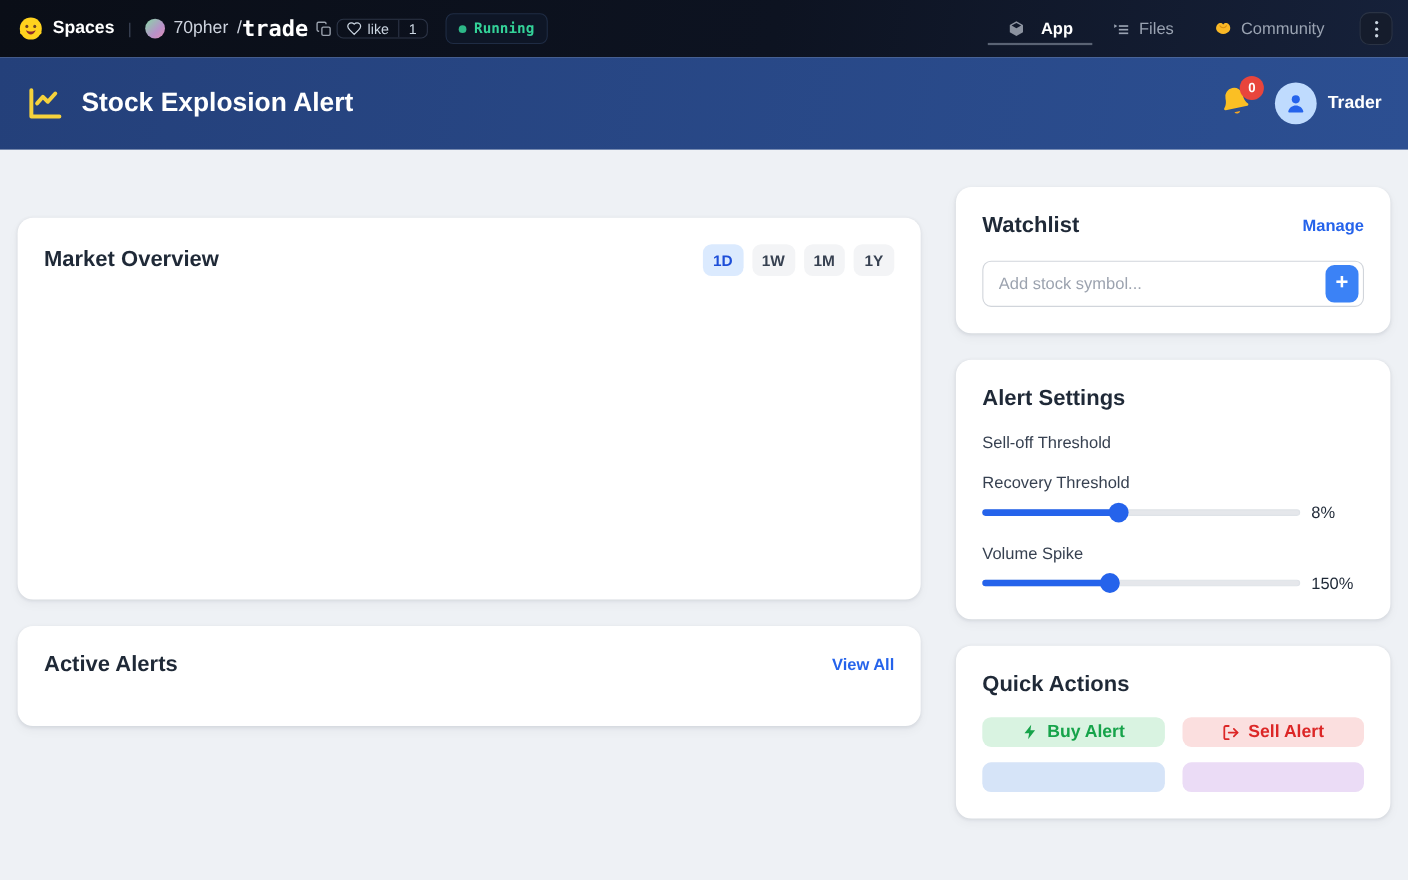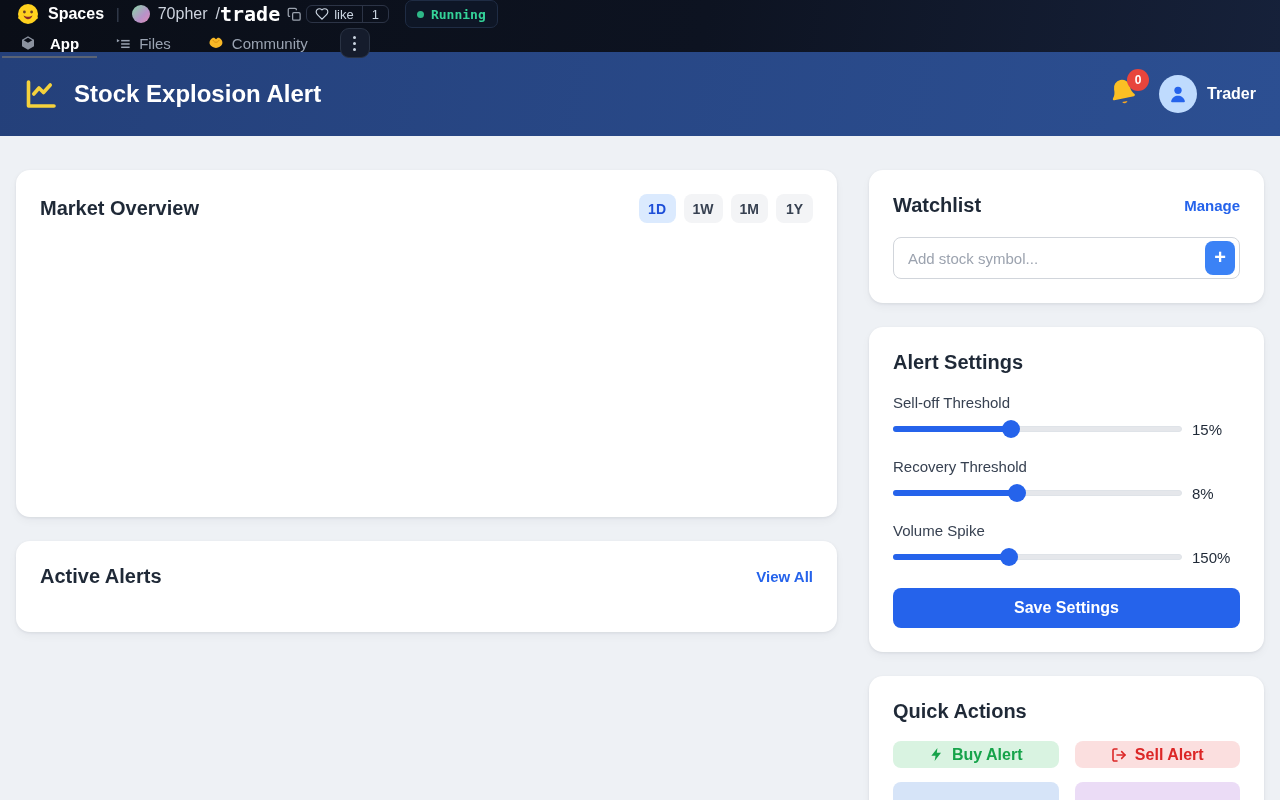--- a/index.html
+++ b/index.html
@@ -2,21 +2,21 @@
 <html><head>
 <meta charset="utf-8">
 <style>
   * { margin:0; padding:0; box-sizing:border-box; }
   html,body { width:1280px; height:800px; overflow:hidden; }
   body { font-family:"Liberation Sans","DejaVu Sans",sans-serif; background:#eef1f5; }
 
   
   .topbar {
     height:52px; background:linear-gradient(100deg,#0a0e17 0%,#0d1321 55%,#16213a 100%);
-    display:flex; align-items:flex-start; padding:0 14px 0 16px; color:#e5e7eb;flex-direction:column;
+    display:flex; align-items:center; padding:0 14px 0 16px; color:#e5e7eb;
   }
   .tb-left { display:flex; align-items:center; flex:1; }
   .tb-right { display:flex; align-items:stretch; gap:28px; }
   .hf-logo { width:24px; height:24px; }
   .brand { font-size:16px; font-weight:700; color:#fff; margin-left:8px; }
   .tb-sep { color:#3c4557; margin:0 12px; font-size:14px; }
   .repo-avatar { width:18px; height:18px; border-radius:50%;
     background:linear-gradient(135deg,#86d9a5 0%,#b792c9 60%,#e08bb5 100%); }
   .repo-owner { color:#cdd3de; font-size:16px; margin-left:8px; }
   .repo-name { color:#fff; font-size:20px; font-weight:700; font-family:"DejaVu Sans Mono","Liberation Mono",monospace; }
@@ -47,21 +47,21 @@
   .bell-badge { position:absolute; top:-8px; right:-8px; min-width:22px; height:22px; border-radius:50%;
     background:#e8453c; color:#fff; font-size:12px; font-weight:700; display:flex;
     align-items:center; justify-content:center; }
   .user-chip { display:flex; align-items:center; gap:10px; cursor:pointer; }
   .user-avatar { width:38px; height:38px; border-radius:50%; background:#bfdbfe;
     display:flex; align-items:center; justify-content:center; }
   .user-name { color:#fff; font-size:16px; font-weight:600; }
 
   
   .main { display:flex; gap:32px; padding:34px 16px 0; align-items:flex-start; }
-  .col-left { width:821px; display:flex; flex-direction:column; gap:24px; }
+  .col-left { width:821px; display:flex; flex-direction:column; gap:24px;margin-top:28px; }
   .col-right { width:395px; display:flex; flex-direction:column; gap:24px; }
   .card { background:#fff; border-radius:14px; box-shadow:0 1px 3px rgba(16,24,40,.08),0 4px 10px rgba(16,24,40,.04); padding:24px; }
   .card-title { font-size:20px; font-weight:700; color:#1f2937; }
   .card-head { display:flex; align-items:center; justify-content:space-between; }
   .link { color:#2563eb; font-size:15px; font-weight:600; text-decoration:none; cursor:pointer; }
 
   
   .market-card { height:347px; }
   .range-group { display:flex; gap:8px; }
   .range-btn { min-width:37px; height:29px; padding:0 9px; border:none; border-radius:8px;
@@ -251,28 +251,20 @@
         <input class="watch-input" type="text" placeholder="Add stock symbol..." style="">
         <button class="add-btn">+</button>
       </div>
     </div>
 
     <div class="card">
       <span class="card-title">Alert Settings</span>
 
       <div class="slider-group">
         <div class="slider-label">Sell-off Threshold</div>
-        <div class="slider-row">
-          <div class="slider-track-wrap">
-            <div class="slider-track"></div>
-            <div class="slider-fill" style="width: 41%;"></div>
-            <div class="slider-thumb" style="left: 41%;"></div>
-          </div>
-          <span class="slider-value">15%</span>
-        </div>
       </div>
 
       <div class="slider-group">
         <div class="slider-label">Recovery Threshold</div>
         <div class="slider-row">
           <div class="slider-track-wrap">
             <div class="slider-track"></div>
             <div class="slider-fill" style="width: 43%;"></div>
             <div class="slider-thumb" style="left: 43%;"></div>
           </div>
@@ -285,21 +277,20 @@
         <div class="slider-row">
           <div class="slider-track-wrap">
             <div class="slider-track"></div>
             <div class="slider-fill" style="width: 40%;"></div>
             <div class="slider-thumb" style="left: 40%;"></div>
           </div>
           <span class="slider-value">150%</span>
         </div>
       </div>
 
-      <button class="save-btn">Save Settings</button>
     </div>
 
     <div class="card">
       <span class="card-title">Quick Actions</span>
       <div class="qa-grid">
         <button class="qa-btn qa-buy">
           <span class="icon">
             <svg width="15" height="15" viewBox="0 0 16 16" fill="#16a34a">
                 <path d="M9 1 2.5 9.2H7L6 15l6.8-8.8H8.3L9 1z"></path>
               </svg>

